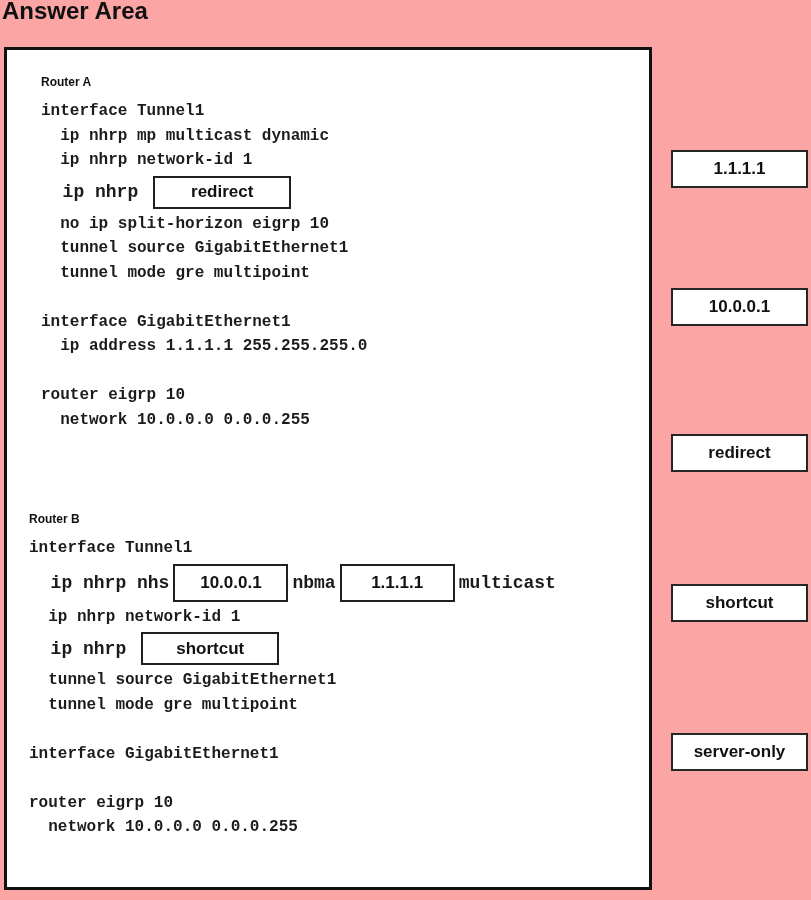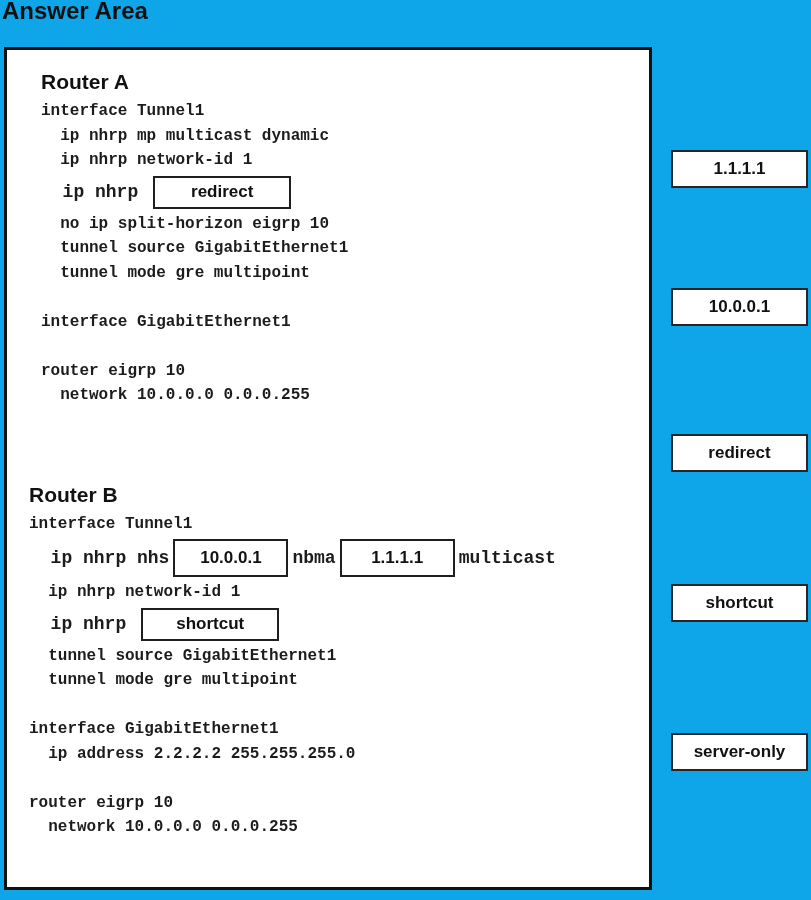--- a/index.html
+++ b/index.html
@@ -5,21 +5,21 @@
   html, body {
     margin: 0;
     padding: 0;
     background: #ffffff;
     font-family: "Liberation Sans", sans-serif;
   }
   .stage {
     position: relative;
     width: 811px;
     height: 900px;
-    background: #0ea5e9;
+    background: #fca5a5;
     overflow: hidden;
   }
   .page-title {
     position: absolute;
     top: -3px;
     left: 2px;
     font-size: 24px;
     font-weight: bold;
     color: #111111;
     letter-spacing: 0px;
@@ -32,21 +32,21 @@
     height: 843px;
     box-sizing: border-box;
     border: 3px solid #111111;
     background: #ffffff;
     padding-top: 22px;
   }
   .router-section-a { padding-left: 34px; }
   .router-section-b { padding-left: 22px; margin-top: 28px; }
   .section-spacer { height: 49px; }
   .router-heading {
-    font-size: 21px;
+    font-size: 12px;
     font-weight: bold;
     color: #111111;
     margin-bottom: 7px;
     line-height: 20px;
   }
   .code-line {
     font-family: "Liberation Mono", monospace;
     font-weight: bold;
     font-size: 16px;
     line-height: 24.5px;
@@ -127,20 +127,21 @@
       <div class="drop-row">
         <span>  ip nhrp</span>
         <span class="drop-box cmd">redirect</span>
       </div>
 
       <div class="code-line">  no ip split-horizon eigrp 10</div>
       <div class="code-line">  tunnel source GigabitEthernet1</div>
       <div class="code-line">  tunnel mode gre multipoint</div>
       <div class="code-line"></div>
       <div class="code-line">interface GigabitEthernet1</div>
+      <div class="code-line">  ip address 1.1.1.1 255.255.255.0</div>
       <div class="code-line"></div>
       <div class="code-line">router eigrp 10</div>
       <div class="code-line">  network 10.0.0.0 0.0.0.255</div>
     </div>
 
     <div class="section-spacer"></div>
 
     <div class="router-section-b">
       <div class="router-heading">Router B</div>
 
@@ -158,21 +159,20 @@
 
       <div class="drop-row">
         <span>  ip nhrp</span>
         <span class="drop-box cmd">shortcut</span>
       </div>
 
       <div class="code-line">  tunnel source GigabitEthernet1</div>
       <div class="code-line">  tunnel mode gre multipoint</div>
       <div class="code-line"></div>
       <div class="code-line">interface GigabitEthernet1</div>
-      <div class="code-line">  ip address 2.2.2.2 255.255.255.0</div>
       <div class="code-line"></div>
       <div class="code-line">router eigrp 10</div>
       <div class="code-line">  network 10.0.0.0 0.0.0.255</div>
     </div>
 
   </div>
 
   <div class="option-box opt-0">1.1.1.1</div>
   <div class="option-box opt-1">10.0.0.1</div>
   <div class="option-box opt-2">redirect</div>

